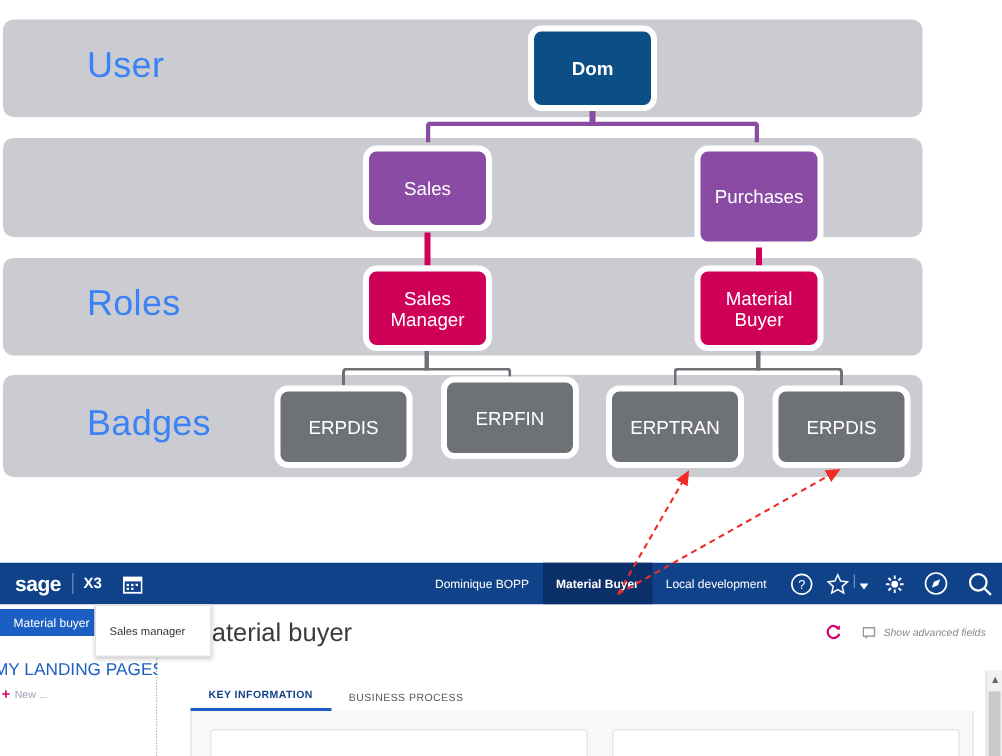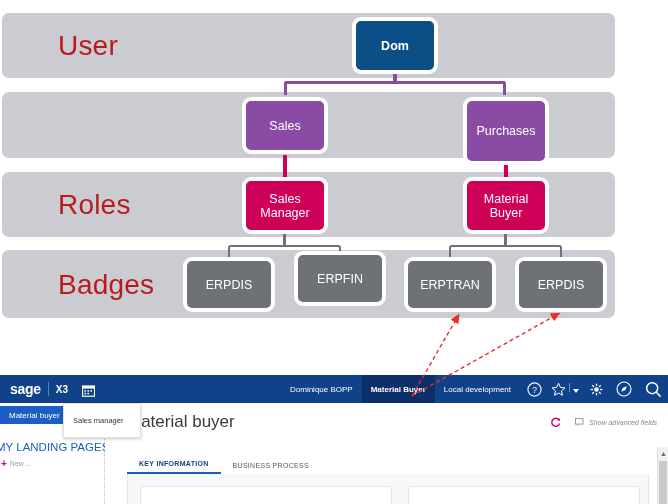--- a/index.html
+++ b/index.html
@@ -7,21 +7,21 @@
     width:668px;height:504px;overflow:hidden;background:#ffffff;
     font-family:"Liberation Sans", sans-serif;
     -webkit-font-smoothing:antialiased;
   }
   #root{position:relative;width:668px;height:504px;}
 
   
   .diagram{position:absolute;left:0;top:0;width:668px;height:372px;background:#fff;}
   .band{position:absolute;left:2px;width:613px;background:#cbcbd2;border-radius:7px;}
   .band-label{
-    position:absolute;left:58px;color:#b91c1c;font-size:28px;
+    position:absolute;left:58px;color:#3b82f6;font-size:24px;
     letter-spacing:0.2px;white-space:nowrap;
   }
   .band1{top:13px;height:65px;}
   .band2{top:92px;height:66px;}
   .band3{top:172px;height:65px;}
   .band4{top:250px;height:68px;}
 
   .node{
     position:absolute;box-sizing:border-box;
     border:4px solid #ffffff;border-radius:9px;

